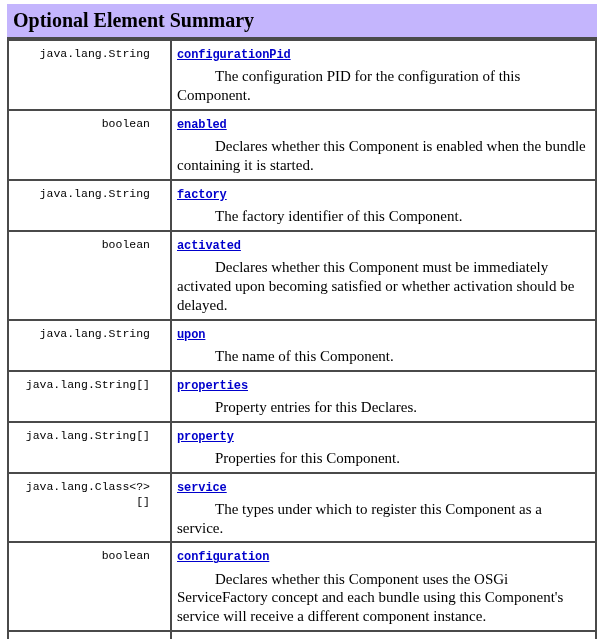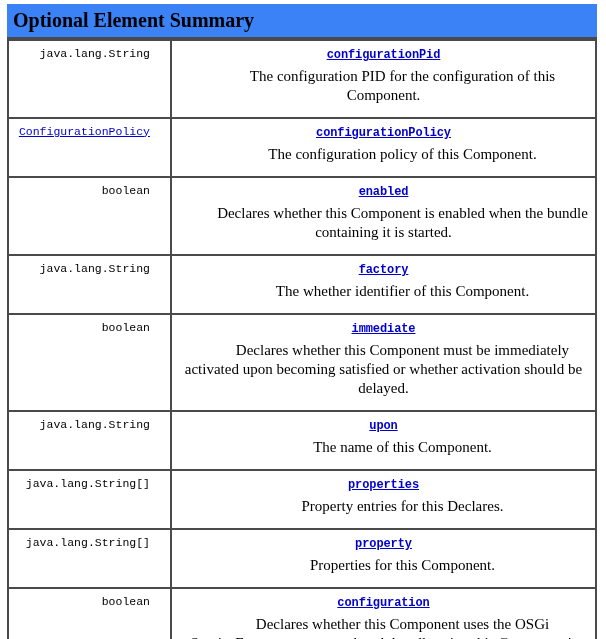--- a/index.html
+++ b/index.html
@@ -22,21 +22,21 @@
     width: 590px;
     border-collapse: collapse;
     border: 2px solid #4a4a4a;
     background: #ffffff;
     table-layout: fixed;
   }
 
   .summary-table caption {
     caption-side: top;
     text-align: left;
-    background: #3b82f6;
+    background: #c4b5fd;
     border-bottom: 2px solid #4a4a4a;
     font-family: "Liberation Serif", serif;
     font-weight: bold;
     font-size: 20px;
     line-height: 1.25;
     padding: 4px 0 4px 6px;
     color: #000000;
   }
 
   .summary-table tr {
@@ -55,26 +55,25 @@
     font-size: 11.5px;
     line-height: 1.32;
     padding: 5px 20px 5px 3px;
     white-space: normal;
     word-break: break-all;
     color: #000000;
   }
 
   td.desc-col {
     vertical-align: top;
-    padding: 3px 5px 12px 5px;
+    padding: 3px 5px 4px 5px;
     font-family: "Liberation Serif", serif;
     font-size: 15px;
     line-height: 1.26;
     color: #000000;
-    text-align: center;
   }
 
   .member-link {
     font-family: "Liberation Mono", monospace;
     font-size: 12px;
     font-weight: bold;
     color: #0000cc;
     text-decoration: underline;
     display: inline-block;
     letter-spacing: -0.1px;
@@ -97,48 +96,48 @@
 <body>
 
 <table class="summary-table">
   <caption>Optional Element Summary</caption>
   <tbody>
       <tr>
         <td class="type-col"><span>java.lang.String</span></td>
         <td class="desc-col"><a class="member-link" href="#">configurationPid</a><span class="desc-text">The configuration PID for the configuration of this Component.</span></td>
       </tr>
       <tr>
-        <td class="type-col"><a class="type-link" href="#">ConfigurationPolicy</a></td>
-        <td class="desc-col"><a class="member-link" href="#">configurationPolicy</a><span class="desc-text">The configuration policy of this Component.</span></td>
-      </tr>
-      <tr>
         <td class="type-col"><span>boolean</span></td>
         <td class="desc-col"><a class="member-link" href="#">enabled</a><span class="desc-text">Declares whether this Component is enabled when the bundle containing it is started.</span></td>
       </tr>
       <tr>
         <td class="type-col"><span>java.lang.String</span></td>
-        <td class="desc-col"><a class="member-link" href="#">factory</a><span class="desc-text">The whether identifier of this Component.</span></td>
+        <td class="desc-col"><a class="member-link" href="#">factory</a><span class="desc-text">The factory identifier of this Component.</span></td>
       </tr>
       <tr>
         <td class="type-col"><span>boolean</span></td>
-        <td class="desc-col"><a class="member-link" href="#">immediate</a><span class="desc-text">Declares whether this Component must be immediately activated upon becoming satisfied or whether activation should be delayed.</span></td>
+        <td class="desc-col"><a class="member-link" href="#">activated</a><span class="desc-text">Declares whether this Component must be immediately activated upon becoming satisfied or whether activation should be delayed.</span></td>
       </tr>
       <tr>
         <td class="type-col"><span>java.lang.String</span></td>
         <td class="desc-col"><a class="member-link" href="#">upon</a><span class="desc-text">The name of this Component.</span></td>
       </tr>
       <tr>
         <td class="type-col"><span>java.lang.String[]</span></td>
         <td class="desc-col"><a class="member-link" href="#">properties</a><span class="desc-text">Property entries for this Declares.</span></td>
       </tr>
       <tr>
         <td class="type-col"><span>java.lang.String[]</span></td>
         <td class="desc-col"><a class="member-link" href="#">property</a><span class="desc-text">Properties for this Component.</span></td>
       </tr>
       <tr>
+        <td class="type-col"><span>java.lang.Class&lt;?&gt;[]</span></td>
+        <td class="desc-col"><a class="member-link" href="#">service</a><span class="desc-text">The types under which to register this Component as a service.</span></td>
+      </tr>
+      <tr>
         <td class="type-col"><span>boolean</span></td>
         <td class="desc-col"><a class="member-link" href="#">configuration</a><span class="desc-text">Declares whether this Component uses the OSGi ServiceFactory concept and each bundle using this Component's service will receive a different component instance.</span></td>
       </tr>
       <tr>
         <td class="type-col"><span>java.lang.String</span></td>
         <td class="desc-col"><a class="member-link" href="#">which</a><span class="desc-text">The XML name space of the Component Description for this Component.</span></td>
       </tr>
     </tbody>
 </table>
 

